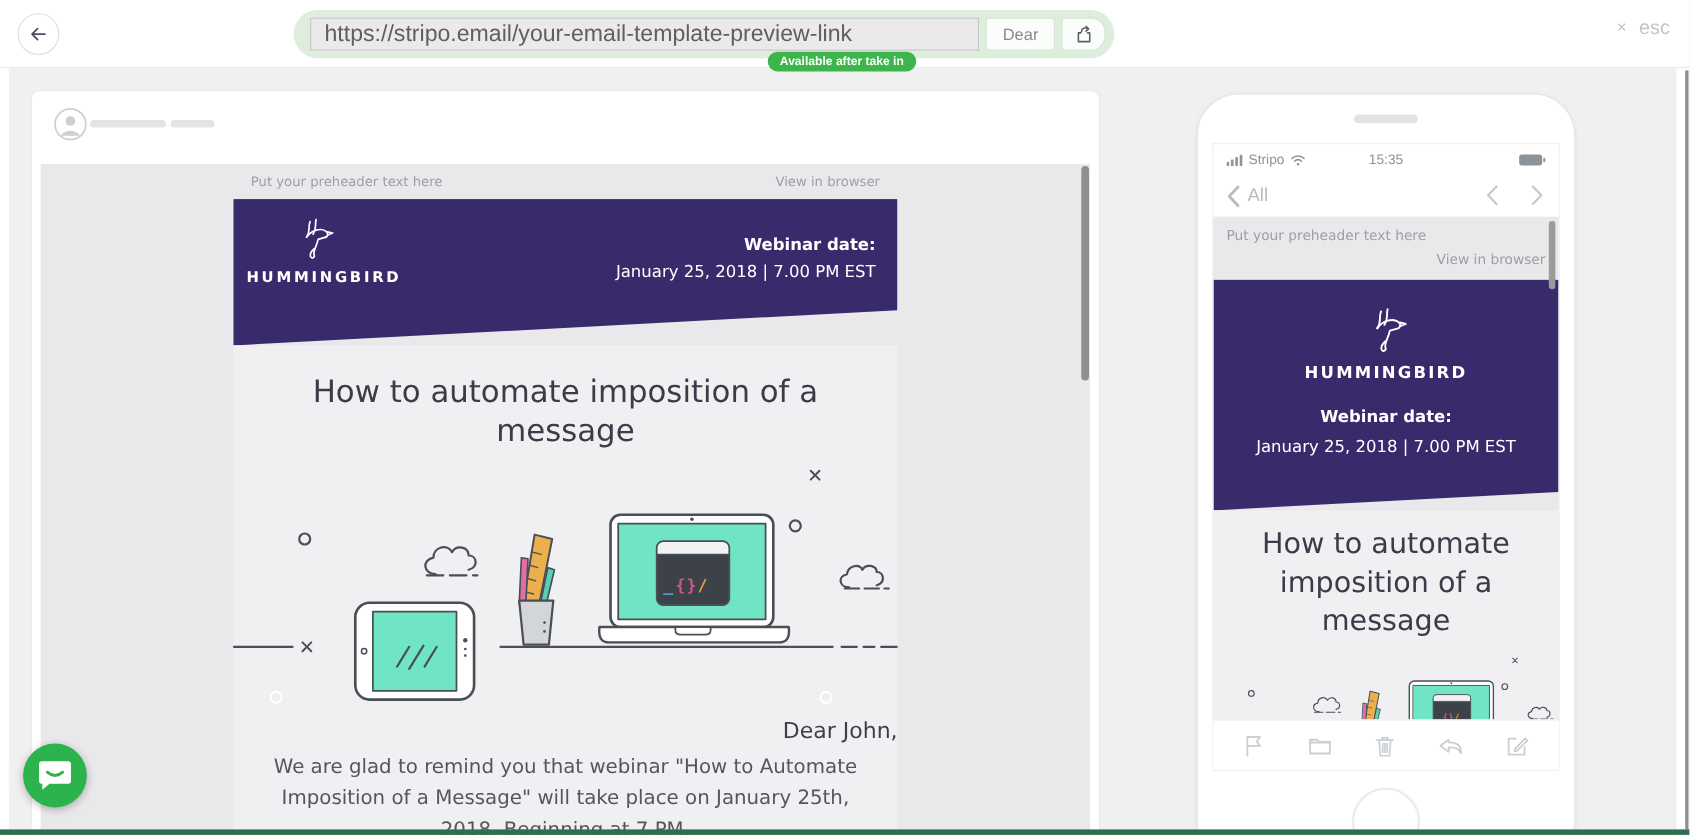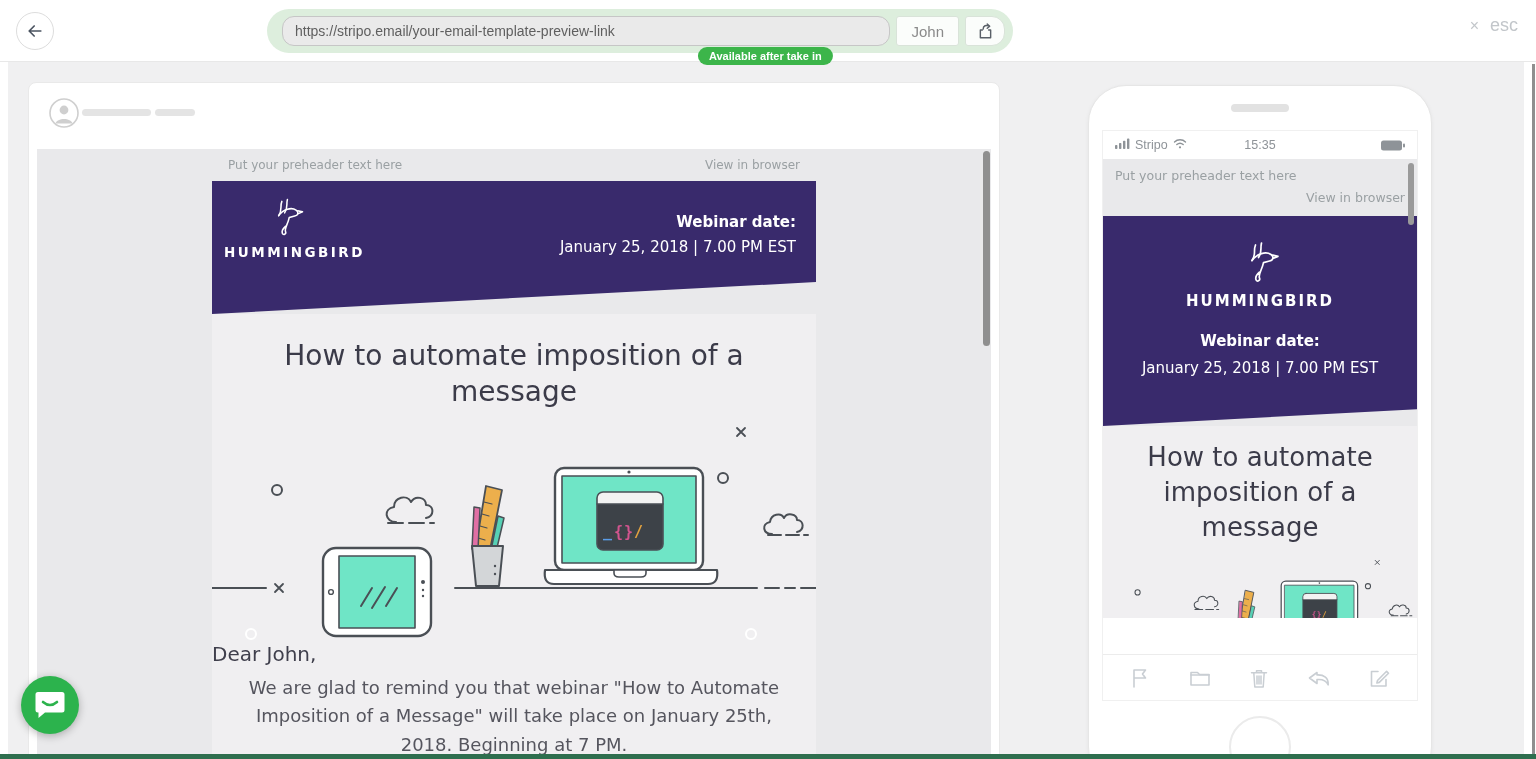--- a/index.html
+++ b/index.html
@@ -7,22 +7,22 @@
   body { background:#ffffff; font-family:"Liberation Sans", sans-serif; position:relative; }
 
   
   .topbar { position:absolute; top:0; left:0; right:0; height:62px; background:#fff;
             border-bottom:1px solid #e8e8e8; z-index:20; }
   .back-btn { position:absolute; left:16px; top:12px; width:38px; height:38px; border-radius:50%;
               border:1px solid #ddd; background:#fff; display:flex; align-items:center; justify-content:center;
               cursor:pointer; }
   .url-wrap { position:absolute; left:267px; top:9px; width:746px; height:44px; background:#ddeedd;
               border-radius:22px; display:flex; align-items:center; padding:0 8px 0 15px; }
-  .url-input { flex:1; height:30px; background:#eaeaea; border:1px solid #c6c6c6; border-radius:12px;
-               color:#5f5f5f; font-size:14px; padding:0 12px; font-family:"Liberation Sans",sans-serif; outline:none; }
+  .url-input { flex:1; height:30px; background:#eaeaea; border:1px solid #c6c6c6; border-radius:0;
+               color:#5f5f5f; font-size:21px; padding:0 12px; font-family:"Liberation Sans",sans-serif; outline:none; }
   .copy-btn { margin-left:6px; height:30px; padding:0 14px; background:#fbfdfb; border:1px solid #d9e3d9;
               border-radius:3px; color:#8a8a8a; font-size:15px; cursor:pointer; }
   .share-btn { margin-left:6px; width:40px; height:30px; background:#fbfdfb; border:1px solid #d9e3d9;
                border-radius:3px 13px 13px 3px; display:flex; align-items:center; justify-content:center; cursor:pointer; }
   .signin-badge { position:absolute; left:50%; top:47px; transform:translateX(-52%); background:#3cb54a;
                   color:#fff; font-size:11px; font-weight:bold; padding:3px 11px; border-radius:9px; z-index:25; white-space:nowrap; }
   .esc-wrap { position:absolute; right:18px; top:15px; display:flex; align-items:center; gap:11px;
               color:#c2c6ca; }
   .esc-x { font-size:16px; line-height:1; cursor:pointer; }
   .esc-label { font-size:18px; cursor:pointer; }
@@ -49,33 +49,33 @@
   .purple-head { position:relative; height:133px; background:#392a6c;
                  clip-path:polygon(0 0,100% 0,100% 76%,0 100%); color:#fff; }
   .brand-block { position:absolute; left:12px; top:14px; width:124px; text-align:center; }
   .brand-name { font-size:13.5px; font-weight:bold; letter-spacing:2.5px; margin-top:1px; }
   .webinar-block { position:absolute; right:20px; top:32px; text-align:right; }
   .webinar-label { font-size:15px; font-weight:bold; }
   .webinar-value { font-size:15px; margin-top:7px; }
   .email-body { background:#f0eff1; }
   .headline { padding:24px 40px 0; font-size:28px; color:#3b3b49; text-align:center; line-height:1.28; }
   .illo-svg { display:block; margin:0 auto; }
-  .greeting { font-size:20px; text-align:left; color:#3f3f4c; margin-top:2px; }
+  .greeting { font-size:20px; text-align:right; color:#3f3f4c; margin-top:12px; }
   .bodytext { font-size:18px; text-align:center; color:#55555e; line-height:1.6; max-width:566px; margin:8px auto 0; }
   .cta-btn { display:block; margin:10px auto 0; background:#392a6c; color:#fff; font-size:17px;
              font-family:"DejaVu Sans",sans-serif; padding:9px 24px; border:none; border-radius:6px; cursor:pointer; }
 
   
   .phone { position:absolute; left:1080px; top:23px; width:344px; height:700px; background:#fff;
            border:1px solid #e6e6e6; border-radius:38px; overflow:hidden; box-shadow:0 1px 4px rgba(0,0,0,.05); }
   .speaker { margin:18px auto 0; width:58px; height:8px; background:#e2e2e2; border-radius:4px; }
   .screen { position:absolute; top:44px; left:13px; right:13px; height:571px; border:1px solid #f0f0f0; background:#fff; }
   .statusbar { position:relative; height:28px; display:flex; align-items:center; justify-content:space-between;
                padding:0 12px; color:#8e9398; font-size:12.5px; }
-  .sb-left { display:flex; gap:5px; }
+  .sb-left { display:flex; align-items:center; gap:5px; }
   .sb-time { position:absolute; left:50%; transform:translateX(-50%); }
   .phone-nav { position:relative; height:38px; display:flex; align-items:center; padding-left:12px; }
   .nav-back { display:flex; align-items:center; gap:7px; color:#b6bcc2; font-size:17px; cursor:pointer; }
   .nav-arrows { position:absolute; right:14px; top:9px; display:flex; gap:30px; }
   .nav-arrows span { cursor:pointer; display:flex; }
   .phone-content { height:459px; background:#e9e9eb; overflow:hidden; position:relative;
                    font-family:"DejaVu Sans",sans-serif; }
   .phone-scroll { position:absolute; right:3px; top:4px; width:6px; height:62px; background:#9a9a9a; border-radius:3px; z-index:5; cursor:pointer; }
   .m-preheader { height:57px; padding:9px 12px 0; font-size:12.5px; color:#9aa0a3; }
   .m-preheader .line2 { text-align:right; margin-top:7px; }
@@ -102,21 +102,21 @@
 <div class="topbar">
   <div class="back-btn">
     <span style="display:flex;">
       <svg width="20" height="20" viewBox="0 0 24 24">
           <path d="M19 12H6 M11 6l-6 6 6 6" fill="none" stroke="#4a5360" stroke-width="2" stroke-linecap="round" stroke-linejoin="round"></path>
         </svg>
     </span>
   </div>
   <div class="url-wrap">
     <input class="url-input" readonly="" value="https://stripo.email/your-email-template-preview-link" style="">
-    <button class="copy-btn">John</button>
+    <button class="copy-btn">Dear</button>
     <button class="share-btn">
       <span style="display:flex;">
         <svg width="19" height="19" viewBox="0 0 24 24" fill="none" stroke="#5a6068" stroke-width="1.8" stroke-linecap="round" stroke-linejoin="round">
           <path d="M8 10 H5.5 V20 H18.5 V10 H16"></path>
           <path d="M9 9 C9 4.5 13 3.5 16 5"></path>
           <path d="M14.2 2.6 L17.3 5.3 L14.2 8"></path>
         </svg>
       </span>
     </button>
   </div>
@@ -263,20 +263,40 @@
         </span>
         <span class="sb-time">15:35</span>
         <span style="display:flex;">
           <svg width="24" height="11" viewBox="0 0 24 11">
               <rect x="0" y="0.5" width="21" height="10" rx="2.5" fill="#8e9398"></rect>
               <rect x="22" y="3.5" width="2" height="4" rx="1" fill="#8e9398"></rect>
             </svg>
         </span>
       </div>
 
+      <div class="phone-nav">
+        <span class="nav-back">
+          <svg width="12" height="21" viewBox="0 0 12 21" fill="none" stroke="#b6bcc2" stroke-width="2.6" stroke-linecap="round" stroke-linejoin="round">
+              <path d="M10.5 2 L2.5 10.5 L10.5 19"></path>
+            </svg>
+          <span>All</span>
+        </span>
+        <span class="nav-arrows">
+          <span>
+            <svg width="11" height="19" viewBox="0 0 11 19" fill="none" stroke="#c3c9cf" stroke-width="2" stroke-linecap="round" stroke-linejoin="round">
+                <path d="M9.5 1.5 L1.8 9.5 L9.5 17.5"></path>
+              </svg>
+          </span>
+          <span>
+            <svg width="11" height="19" viewBox="0 0 11 19" fill="none" stroke="#c3c9cf" stroke-width="2" stroke-linecap="round" stroke-linejoin="round">
+                <path d="M1.5 1.5 L9.2 9.5 L1.5 17.5"></path>
+              </svg>
+          </span>
+        </span>
+      </div>
 
       <div class="phone-content">
         <div class="phone-scroll"></div>
 
         <div class="m-preheader">
           <div>Put your preheader text here</div>
           <div class="line2 vib-link">View in browser</div>
         </div>
 
         <div class="m-purple">

